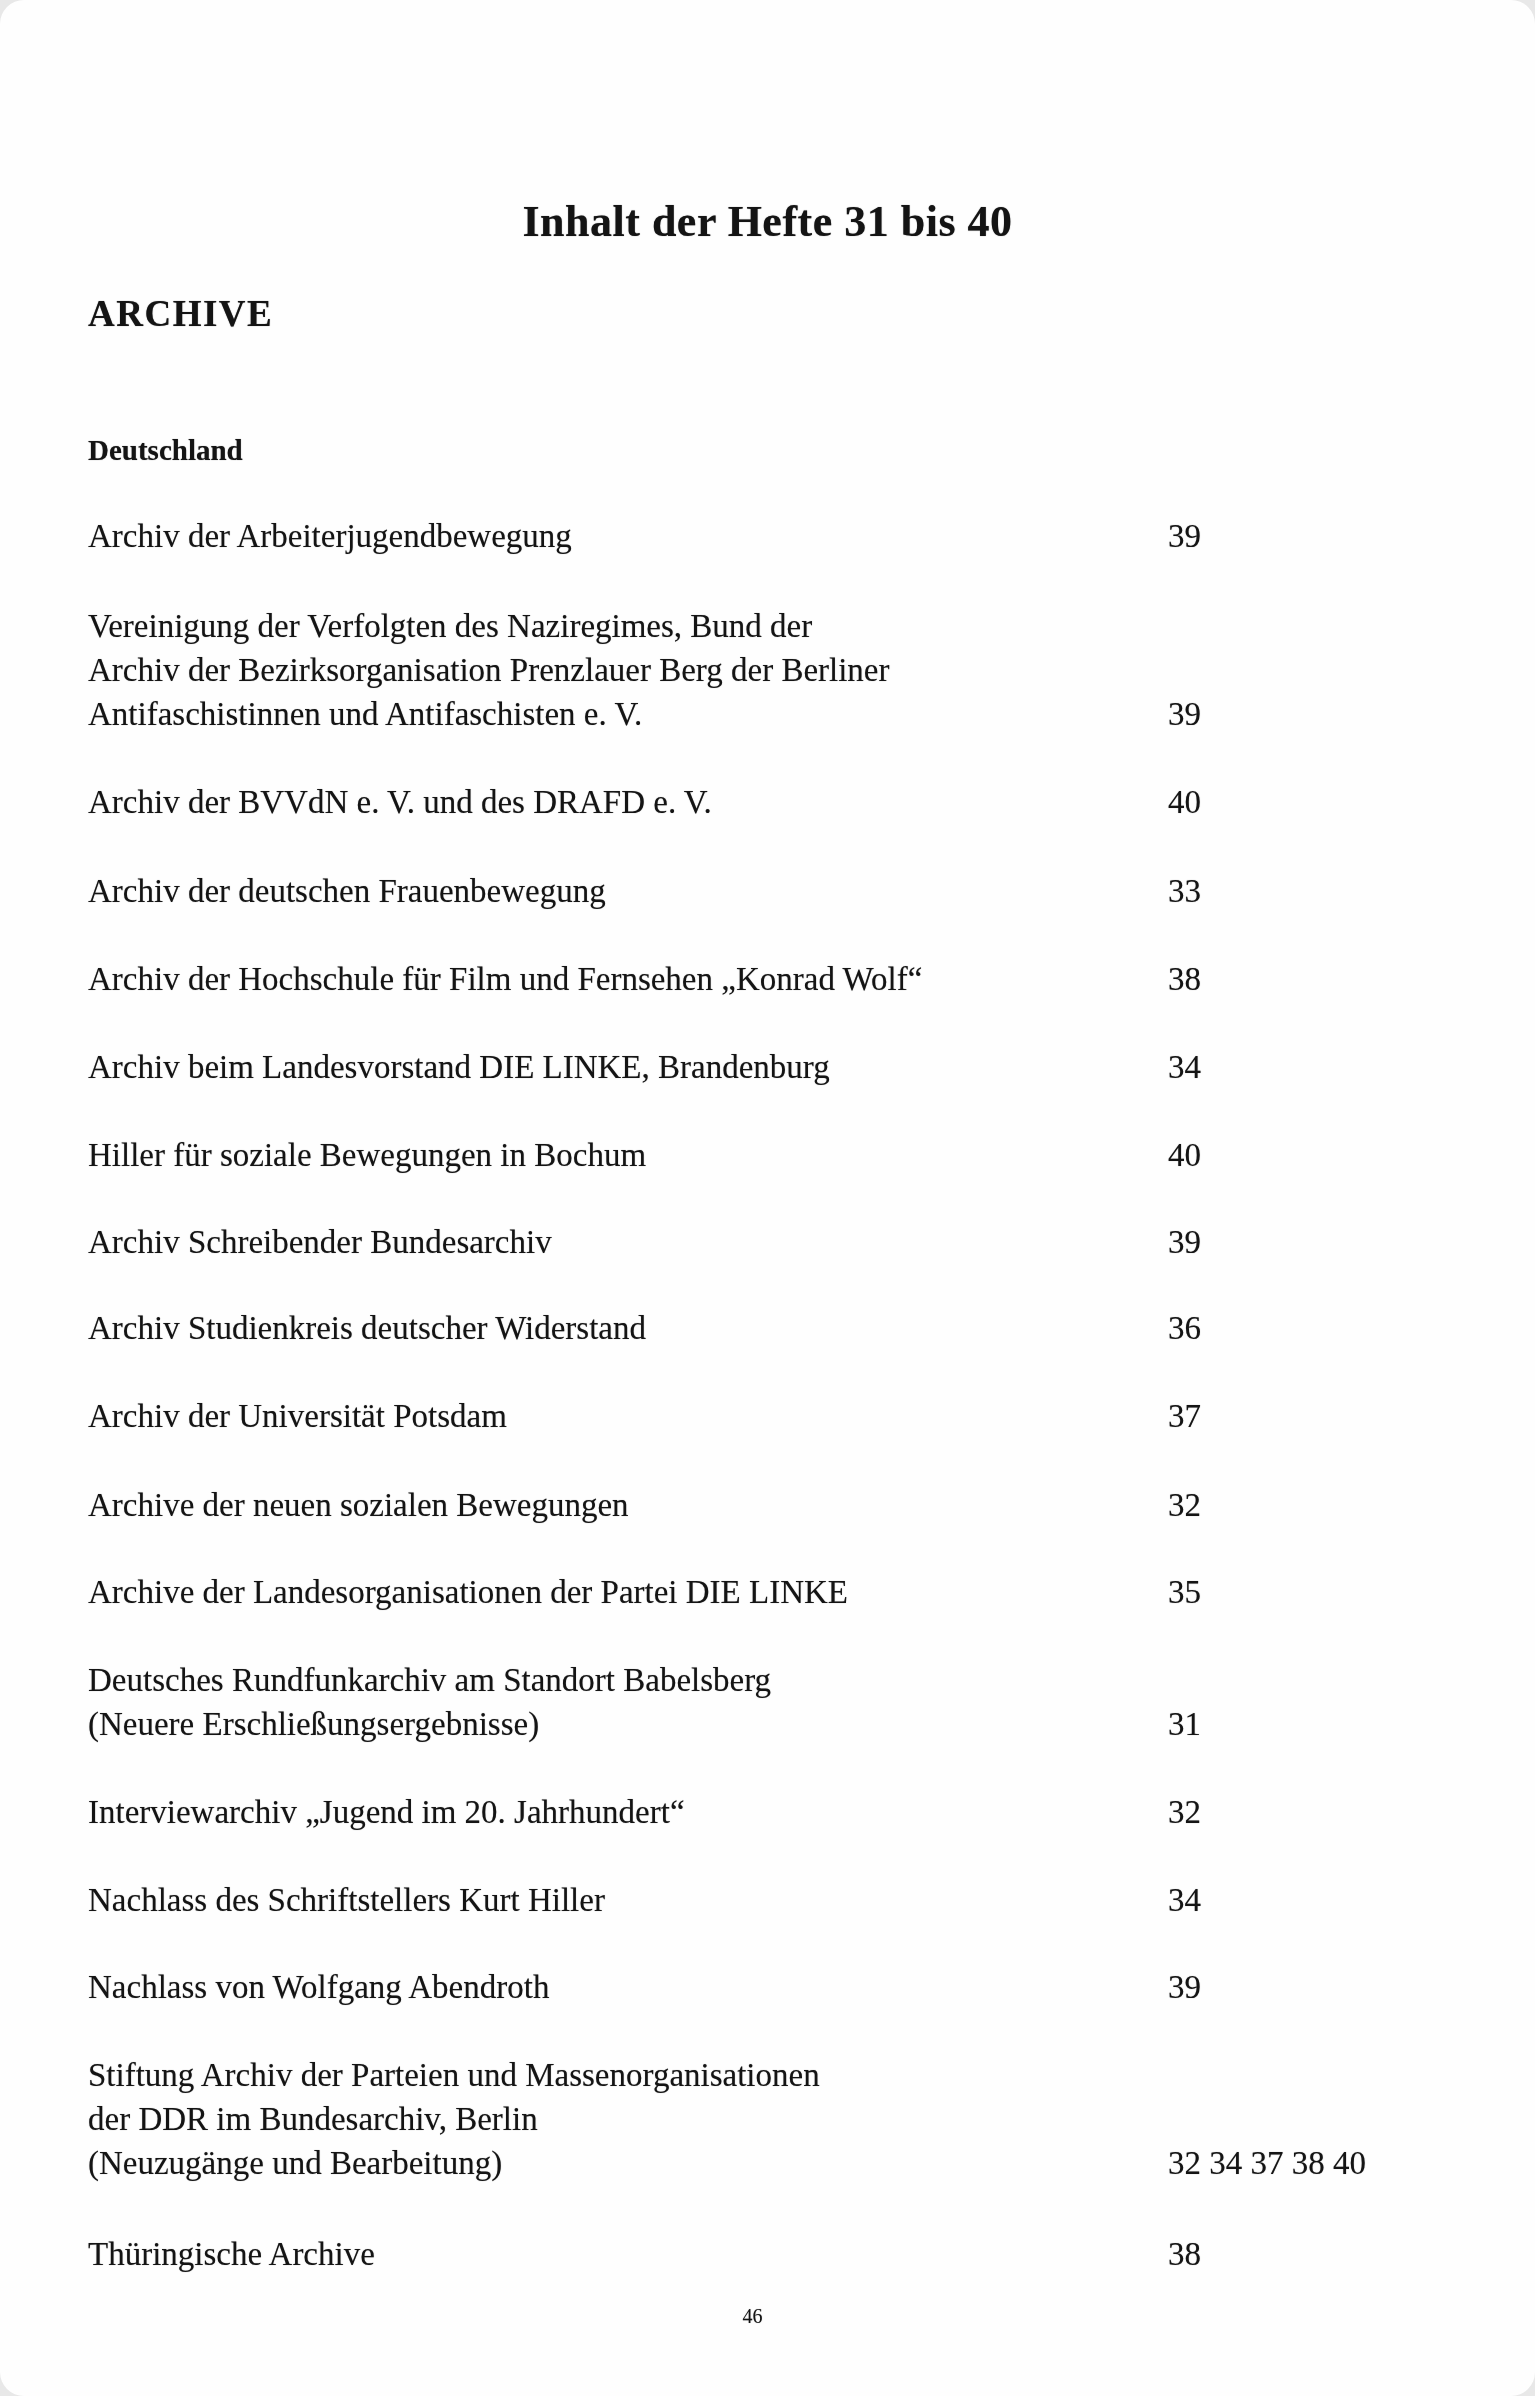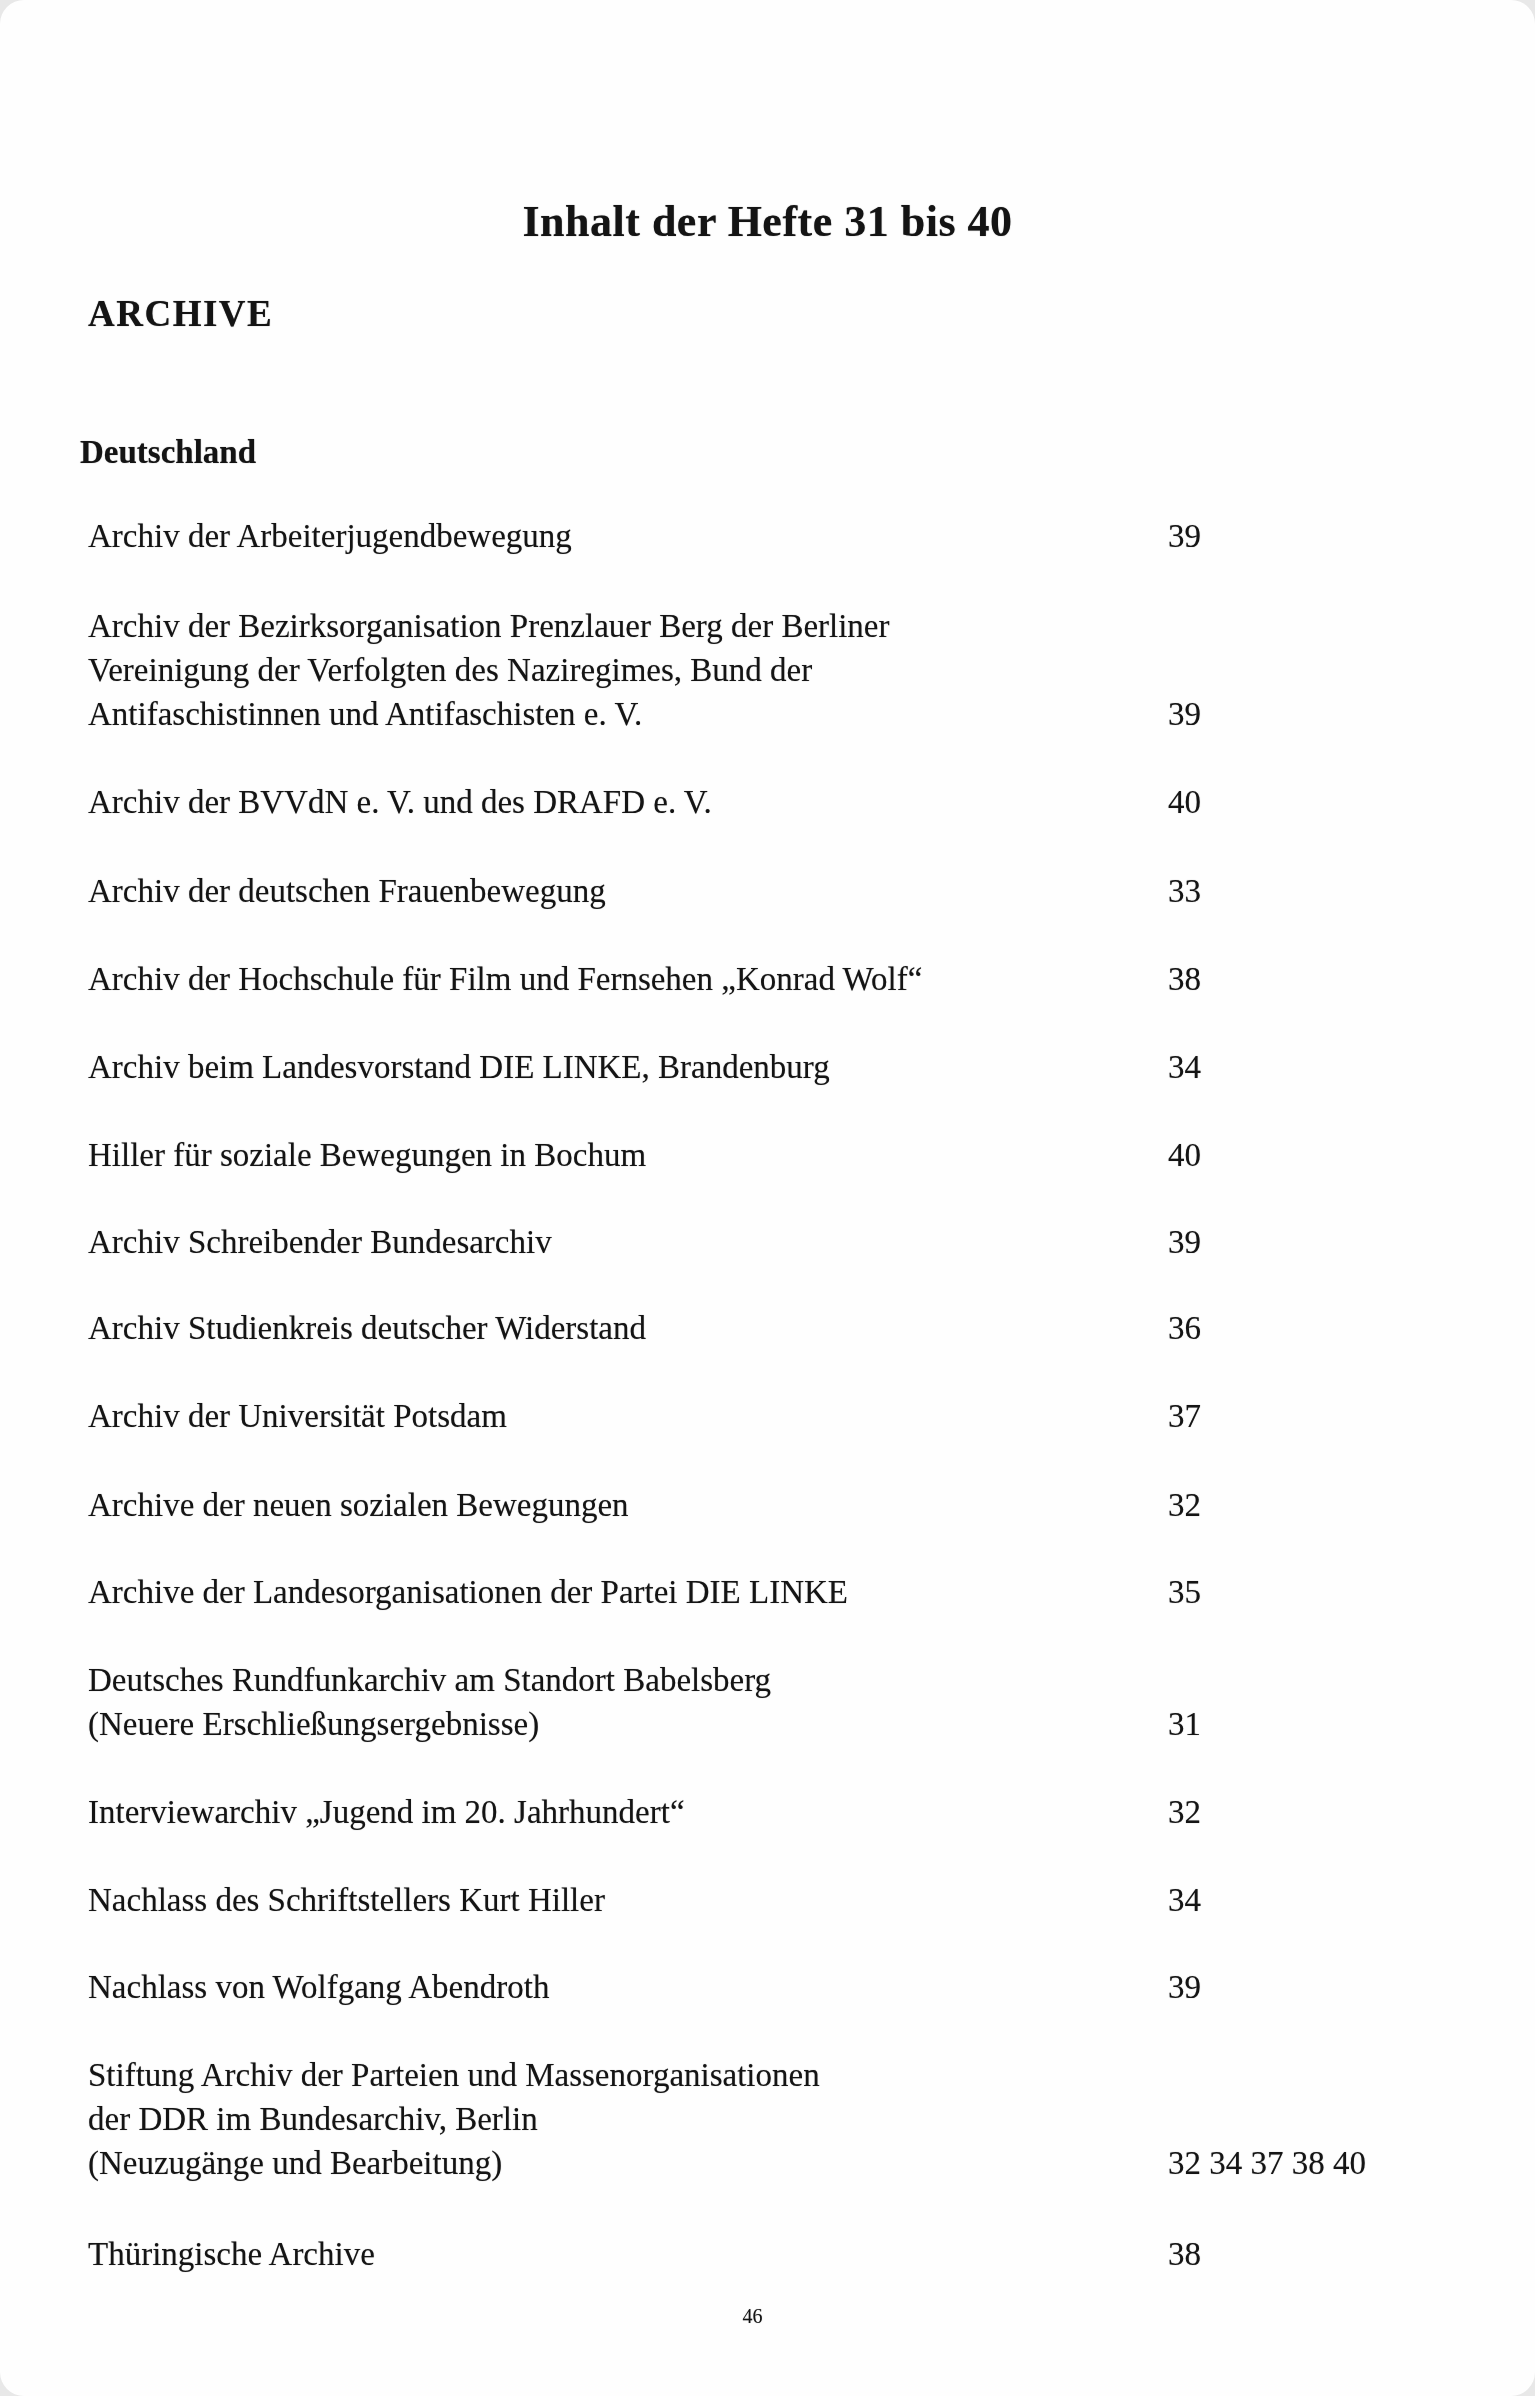--- a/index.html
+++ b/index.html
@@ -35,23 +35,23 @@
     left: 88px;
     top: 292px;
     font-size: 37px;
     font-weight: bold;
     letter-spacing: 1.5px;
     text-shadow: 0 0 1px rgba(0,0,0,0.55);
     white-space: nowrap;
   }
   .subsection-heading {
     position: absolute;
-    left: 80px;
+    left: 88px;
     top: 434px;
-    font-size: 33px;
+    font-size: 29px;
     font-weight: bold;
     text-shadow: 0 0 1px rgba(0,0,0,0.5);
     white-space: nowrap;
     font-family: Liberation Serif, serif;
   }
   .toc-entry {
     position: absolute;
     left: 88px;
     width: 1360px;
     font-size: 33px;
@@ -95,22 +95,22 @@
 
   <div class="toc-entry" style="top:514px">
     <div class="entry-lines">
       <div class="entry-line">Archiv der Arbeiterjugendbewegung</div>
     </div>
     <span class="entry-pages">39</span>
   </div>
 
   <div class="toc-entry" style="top:604px">
     <div class="entry-lines">
+      <div class="entry-line">Vereinigung der Verfolgten des Naziregimes, Bund der</div>
       <div class="entry-line">Archiv der Bezirksorganisation Prenzlauer Berg der Berliner</div>
-      <div class="entry-line">Vereinigung der Verfolgten des Naziregimes, Bund der</div>
       <div class="entry-line">Antifaschistinnen und Antifaschisten e. V.</div>
     </div>
     <span class="entry-pages">39</span>
   </div>
 
   <div class="toc-entry" style="top:780px">
     <div class="entry-lines">
       <div class="entry-line">Archiv der BVVdN e. V. und des DRAFD e. V.</div>
     </div>
     <span class="entry-pages">40</span>

